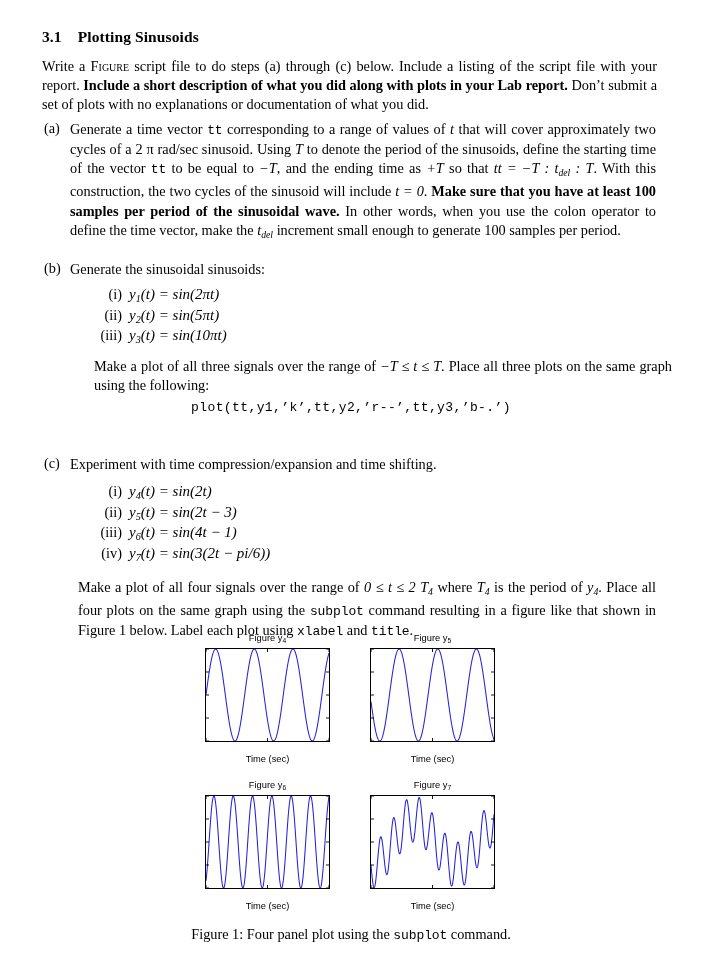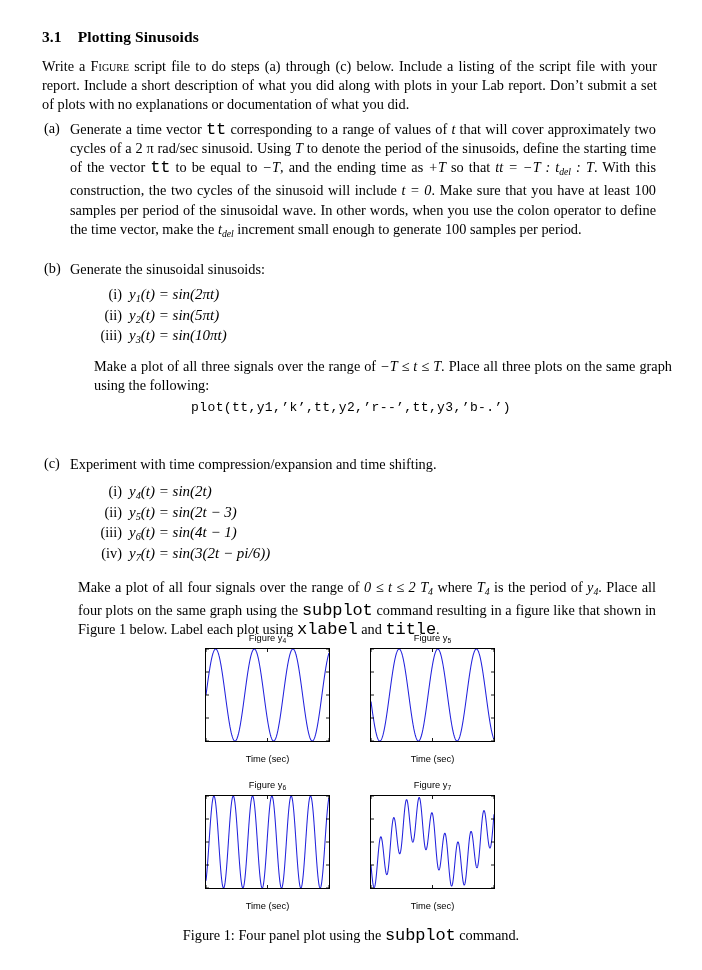--- a/index.html
+++ b/index.html
@@ -39,28 +39,28 @@
     font-size: 14.3px;
     line-height: 19.2px;
     text-align: justify;
     text-justify: inter-word;
   }
   .intro {
     left: 42px;
     top: 57px;
     width: 615px;
   }
-  b.bold { font-weight: normal; }
+  b.bold { font-weight: bold; }
   .sc {
     font-variant: small-caps;
     font-size: 14.3px;
   }
   code, .mono {
     font-family: "Liberation Mono", "DejaVu Sans Mono", monospace;
-    font-size: 17px;
+    font-size: 13px;
     letter-spacing: -0.1px;
   }
 
   
   .item {
     position: absolute;
     display: block;
   }
   .item > .marker {
     position: absolute;

